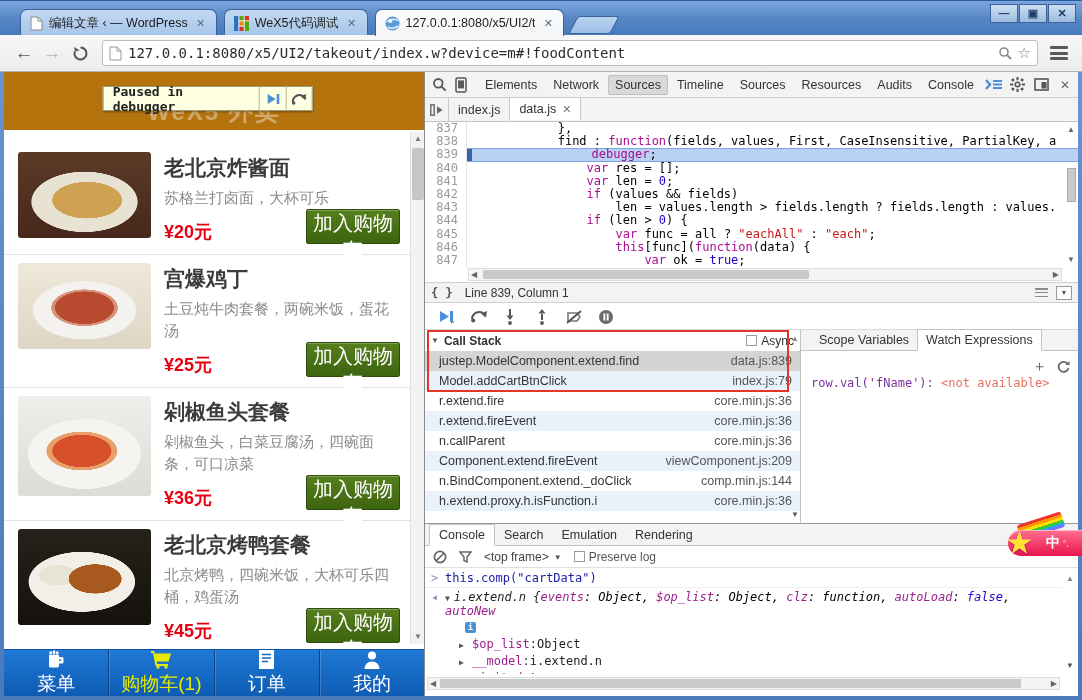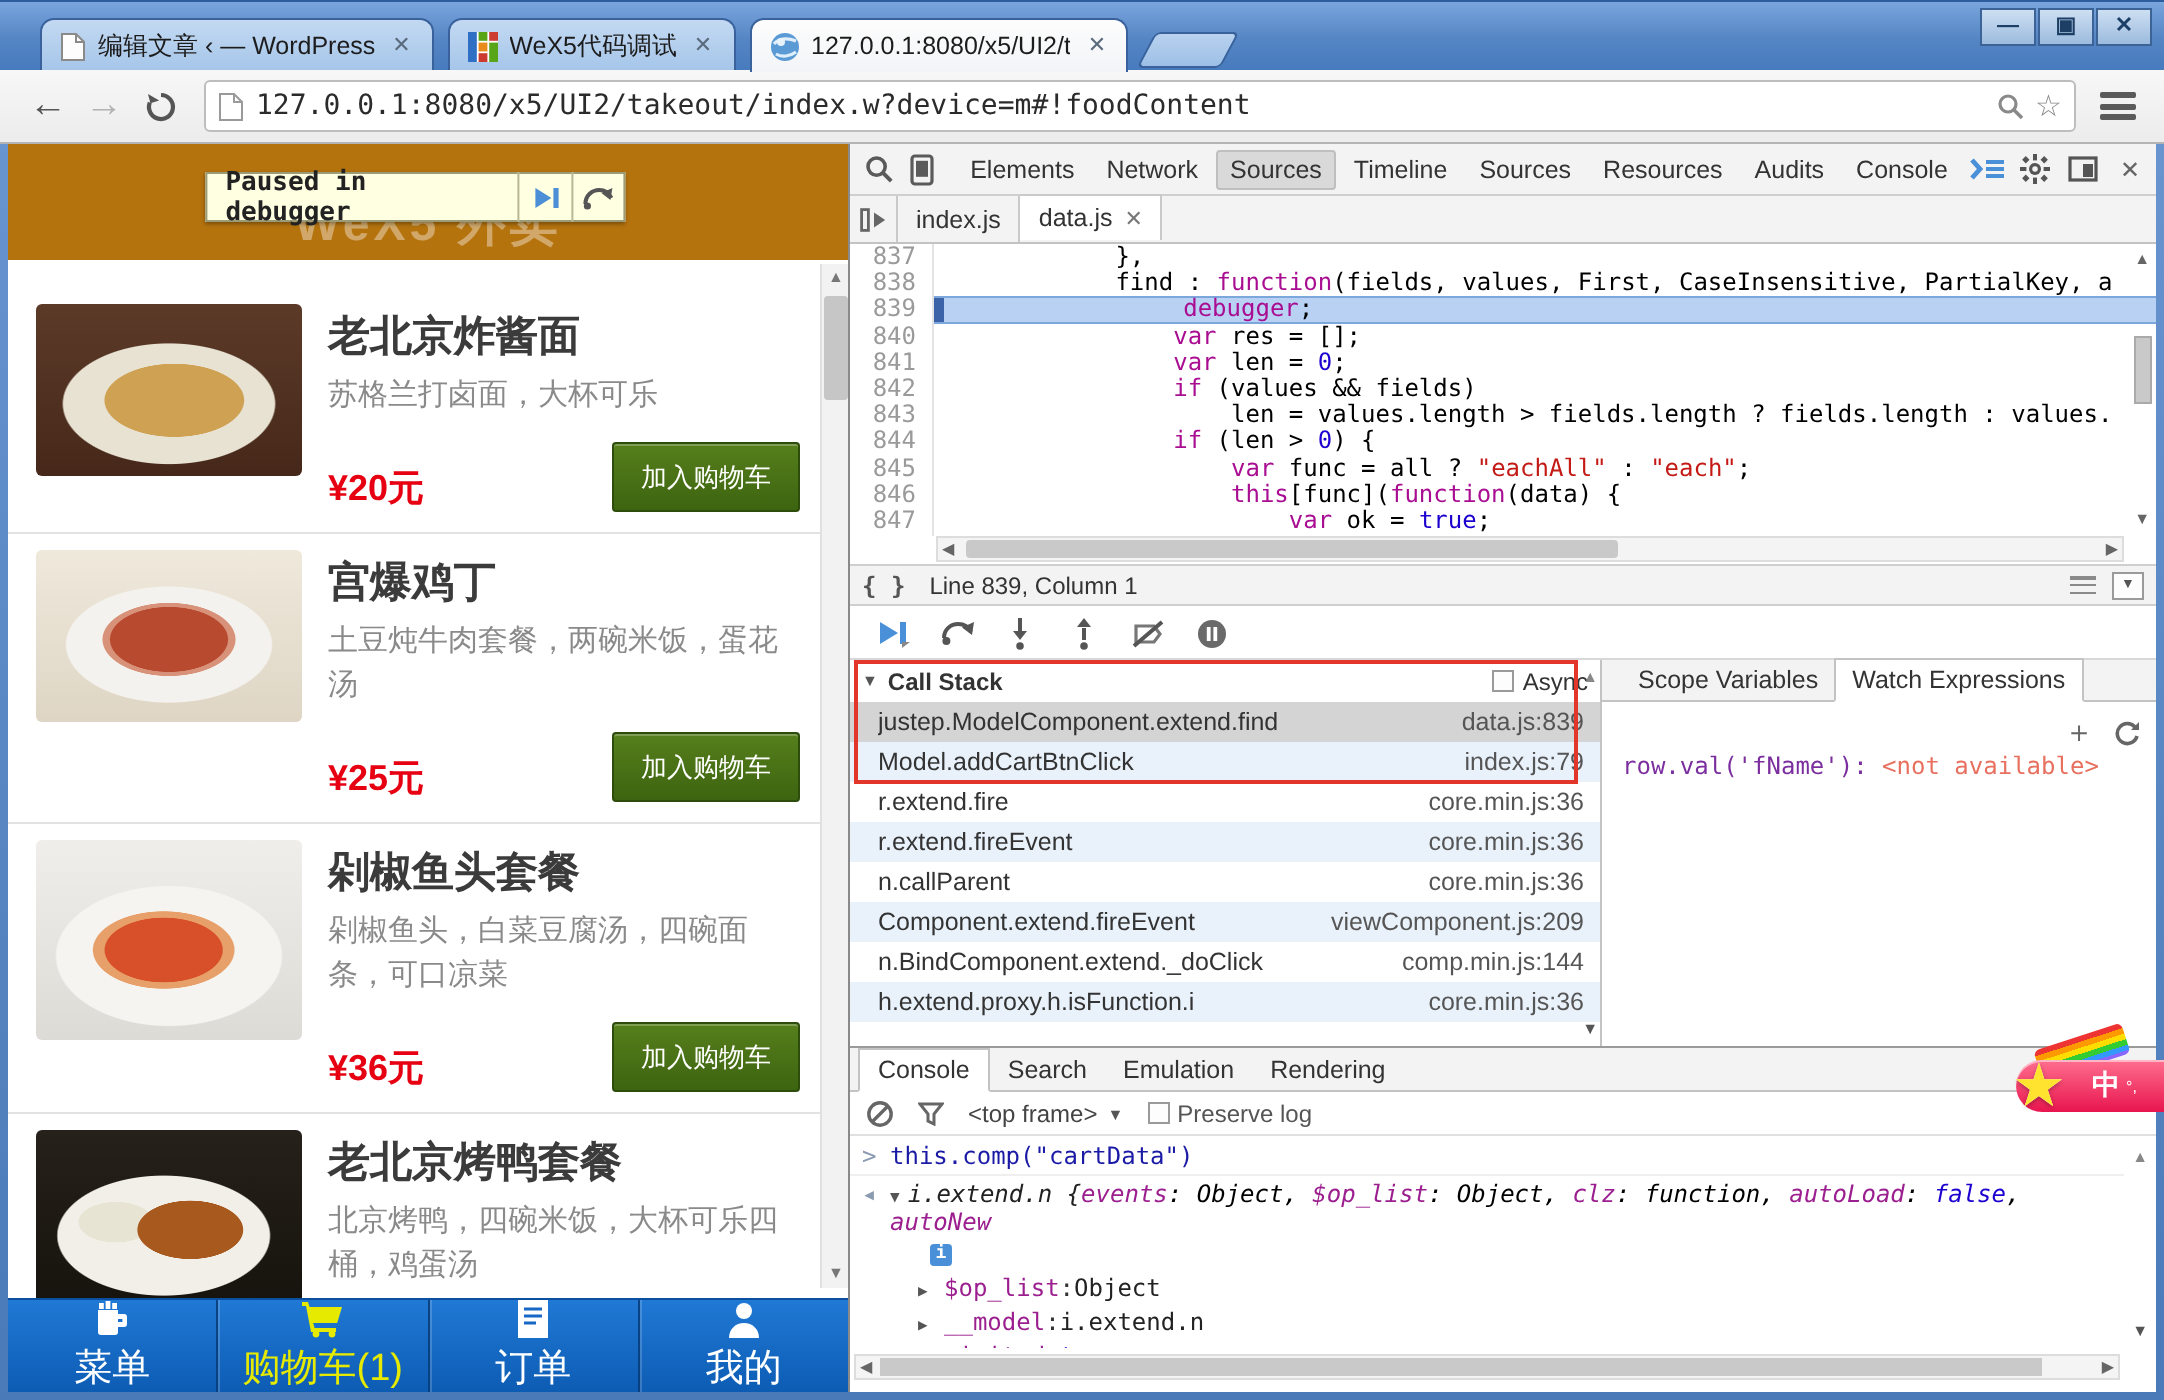--- a/index.html
+++ b/index.html
@@ -57,23 +57,23 @@
     radial-gradient(ellipse 62% 54% at 50% 55%, #f4f2ee 0 62%, rgba(0,0,0,0) 63%), linear-gradient(#efe9dc,#ded5c4); }
   .fimg-fish { background:radial-gradient(ellipse 44% 32% at 48% 55%, #d8502a 0 50%, #e8a06a 51% 60%, rgba(0,0,0,0) 61%),
     radial-gradient(ellipse 68% 56% at 50% 58%, #f6f4f0 0 62%, rgba(0,0,0,0) 63%), linear-gradient(#efeeea,#dcdbd6); }
   .fimg-duck { background:radial-gradient(ellipse 34% 26% at 58% 52%, #a85a1e 0 58%, rgba(0,0,0,0) 59%),
     radial-gradient(ellipse 24% 18% at 30% 48%, #e8e4d4 0 58%, rgba(0,0,0,0) 59%),
     radial-gradient(ellipse 64% 50% at 48% 55%, #f2efe8 0 62%, rgba(0,0,0,0) 63%), linear-gradient(#26211a,#15110c); }
   .fimg-potato { background:linear-gradient(#d5d1c9,#c4bfb4); }
   .food-info { flex:1; padding-left:13px; min-width:0; }
   .food-title { font-size:21px; font-weight:bold; color:#3b3b3b; margin-top:2px; }
   .food-desc { font-size:15px; color:#8a8a8a; line-height:22px; margin-top:5px; }
-  .food-bottom { display:flex; align-items:flex-end; justify-content:space-between; margin-top:12px;gap:36px; }
+  .food-bottom { display:flex; align-items:flex-end; justify-content:space-between; margin-top:0;gap:36px; }
   .food-price { font-size:18px; font-weight:bold; color:#e60012; }
-  .addcart-btn { width:94px; height:35px; color:#fff; font-size:13px; border:1px solid #2e4d0d; border-radius:2px;
+  .addcart-btn { width:94px; height:35px; color:#fff; font-size:20px; border:1px solid #2e4d0d; border-radius:2px;
     background:linear-gradient(#567f1c,#3d6410); box-shadow:inset 0 1px 0 rgba(255,255,255,.25); }
 
   
   .app-sb { position:absolute; right:0; top:60px; bottom:52px; width:14px; background:#f2f2f2; border-left:1px solid #e0e0e0; }
   .sb-arrow { position:absolute; left:0; width:14px; height:14px; font-size:8px; color:#777; text-align:center; line-height:14px; background:#f2f2f2; }
   .app-sb .up{top:0} .app-sb .down{bottom:0}
   .app-sb .thumb { position:absolute; left:1px; width:12px; top:16px; height:52px; background:#c6c6c6; border-radius:2px; }
 
   
   .app-nav { position:absolute; left:0; bottom:0; width:100%; height:47px; display:flex;

